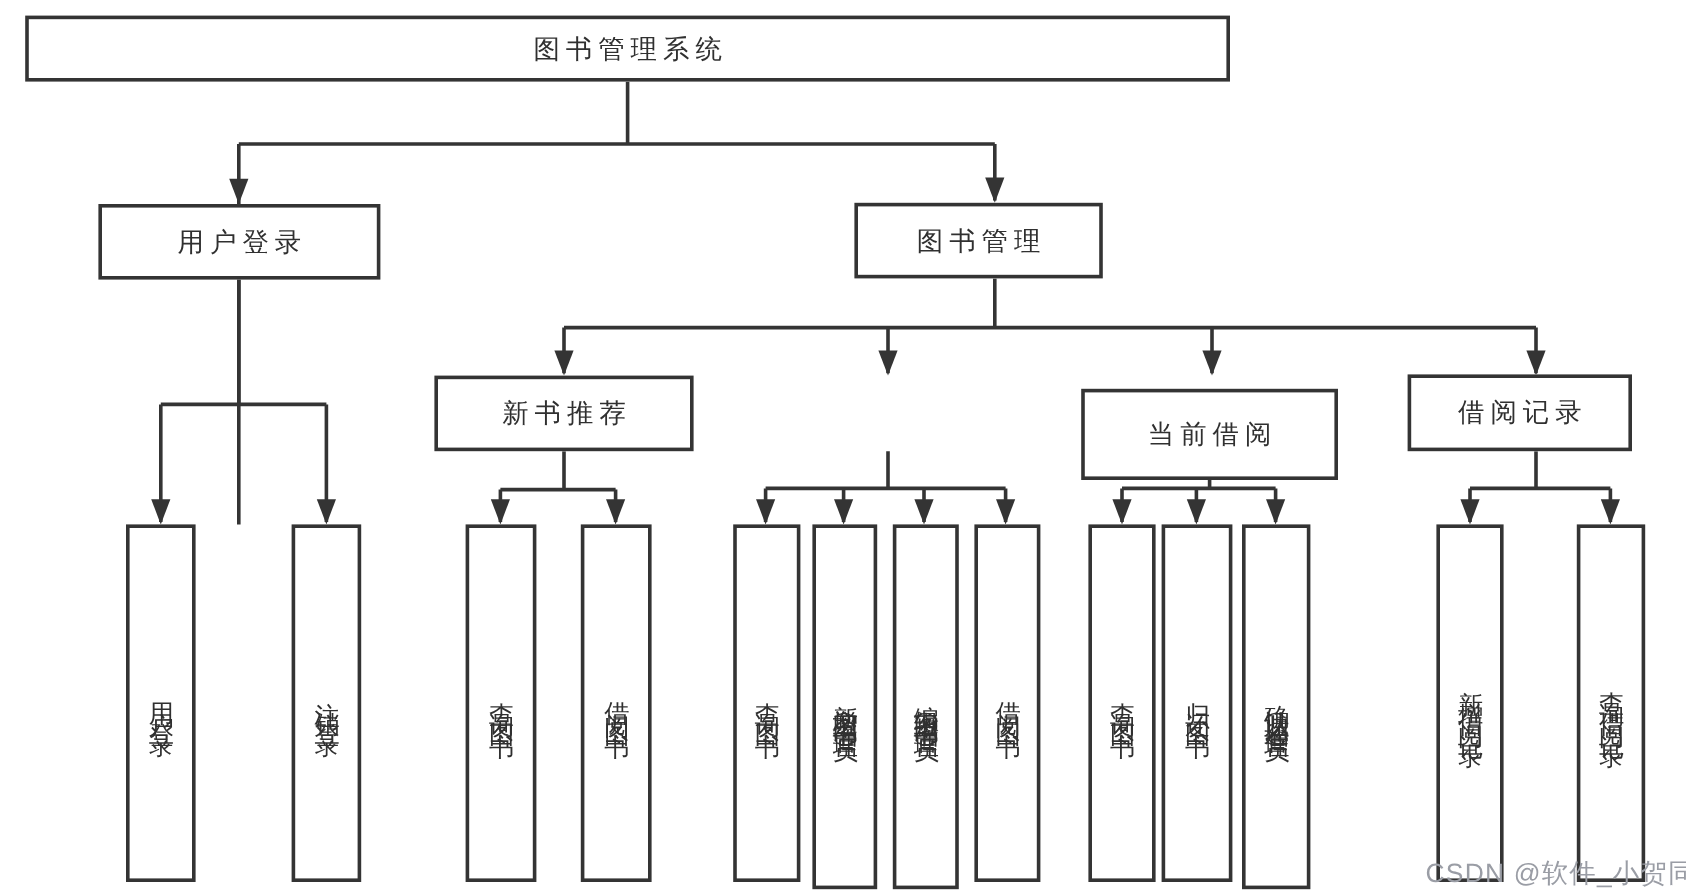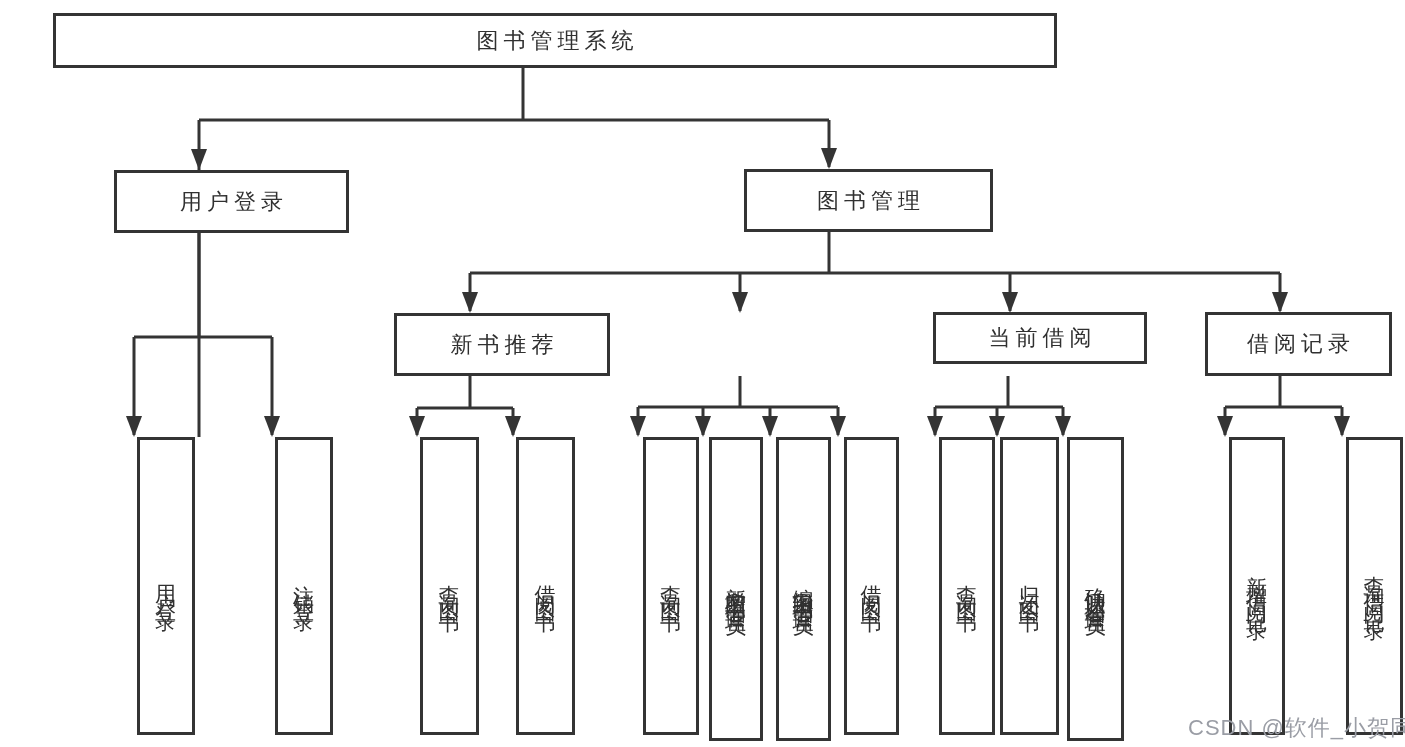--- a/index.html
+++ b/index.html
@@ -21,21 +21,20 @@
   #wires path{stroke:var(--line);stroke-width:3;fill:none;}
   #wires polygon{fill:var(--line);stroke:none;}
   .node{
     position:absolute;
     box-sizing:border-box;
     border:3px solid var(--line);
     background:var(--bg);
     display:flex;
     align-items:center;
     justify-content:center;
-    margin-left:32px;
   }
   .node.h .label{
     font-size:22px;
     letter-spacing:5px;
     padding-left:5px;
     white-space:nowrap;
   }
   .node.v .label{
     writing-mode:vertical-rl;
     text-orientation:mixed;
@@ -110,28 +109,28 @@
     </g>
   </svg>
 
   <div class="node h" style="left:21px;top:13px;width:1004px;height:55px;">
     <span class="label">图书管理系统</span>
   </div>
 
   <div class="node h" style="left:82px;top:170px;width:235px;height:63px;">
     <span class="label">用户登录</span>
   </div>
-  <div class="node h" style="left:712px;top:169px;width:249px;height:63px;">
+  <div class="node h" style="left:712px;top:169px;width:207px;height:63px;">
     <span class="label">图书管理</span>
   </div>
 
   <div class="node h" style="left:362px;top:313px;width:216px;height:63px;">
     <span class="label">新书推荐</span>
   </div>
-  <div class="node h" style="left:901px;top:312px;width:214px;height:52px;">
+  <div class="node h" style="left:901px;top:324px;width:214px;height:76px;">
     <span class="label">当前借阅</span>
   </div>
   <div class="node h" style="left:1173px;top:312px;width:187px;height:64px;">
     <span class="label">借阅记录</span>
   </div>
 
   <div class="node v" style="left:105px;top:437px;width:58px;height:298px;">
     <span class="label">用户登录</span>
   </div>
   <div class="node v" style="left:243px;top:437px;width:58px;height:298px;">

